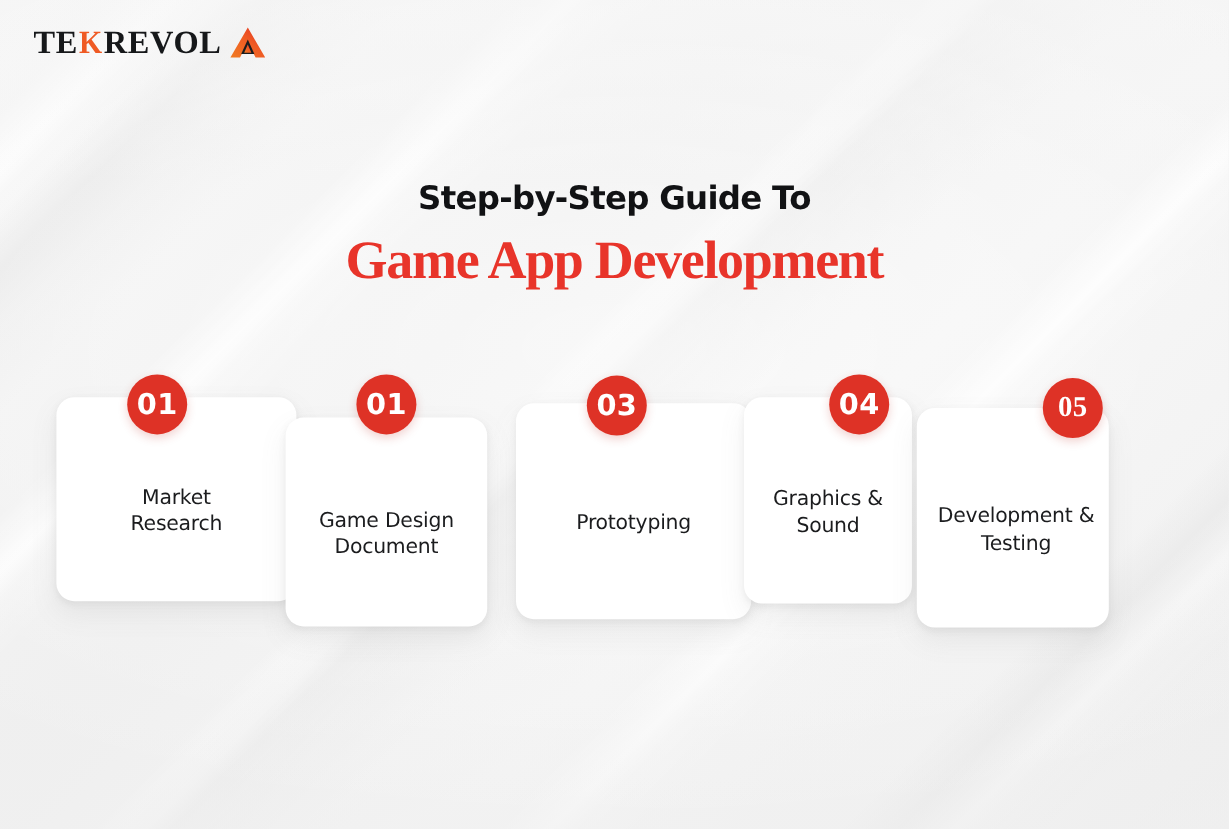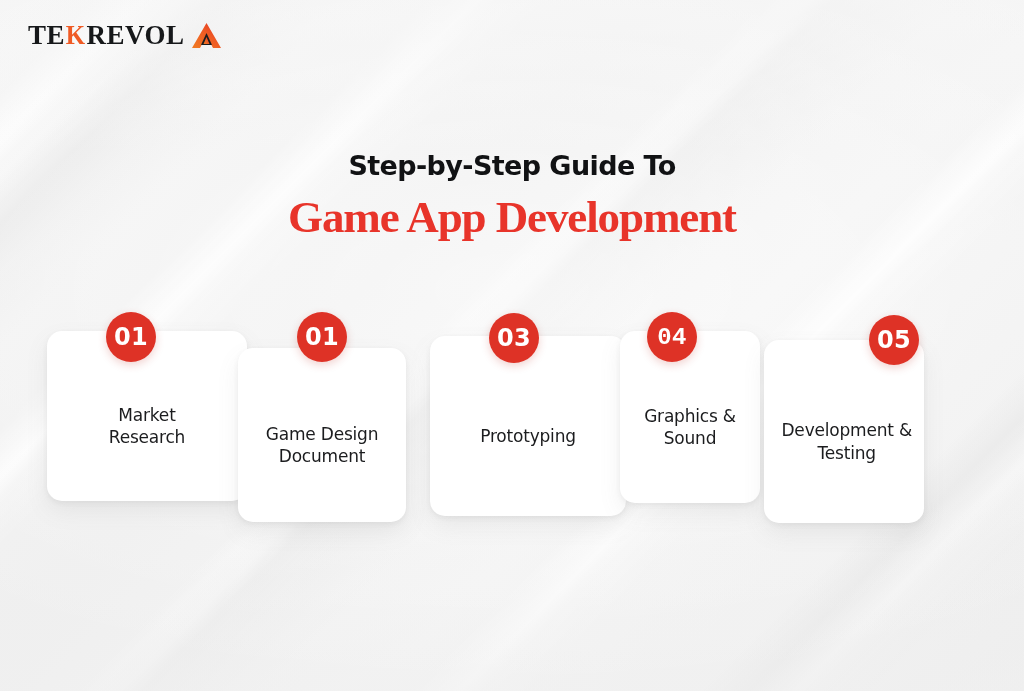--- a/index.html
+++ b/index.html
@@ -222,23 +222,23 @@
 
     <div class="step-card" style="left:383px; top:24px; width:196px; height:180px;">
       <div class="step-label">Prototyping</div>
     </div>
     <div class="step-badge" style="left:442px; top:1px;">03</div>
 
     <div class="step-card" style="left:573px; top:19px; width:140px; height:172px;">
       <div class="step-label">Graphics &amp;
 Sound</div>
     </div>
-    <div class="step-badge" style="left:600px; top:0px;font-family:Liberation Mono, monospace;">04</div>
+    <div class="step-badge" style="left:644px; top:0px;">04</div>
 
     <div class="step-card" style="left:717px; top:28px; width:160px; height:183px;justify-content:flex-end;">
       <div class="step-label">Development &amp;
 Testing</div>
     </div>
-    <div class="step-badge" style="left:822px; top:3px;">05</div>
+    <div class="step-badge" style="left:822px; top:3px;font-family:Liberation Serif, serif;">05</div>
 
   </div>
 
 </div>
 
 </body></html>

